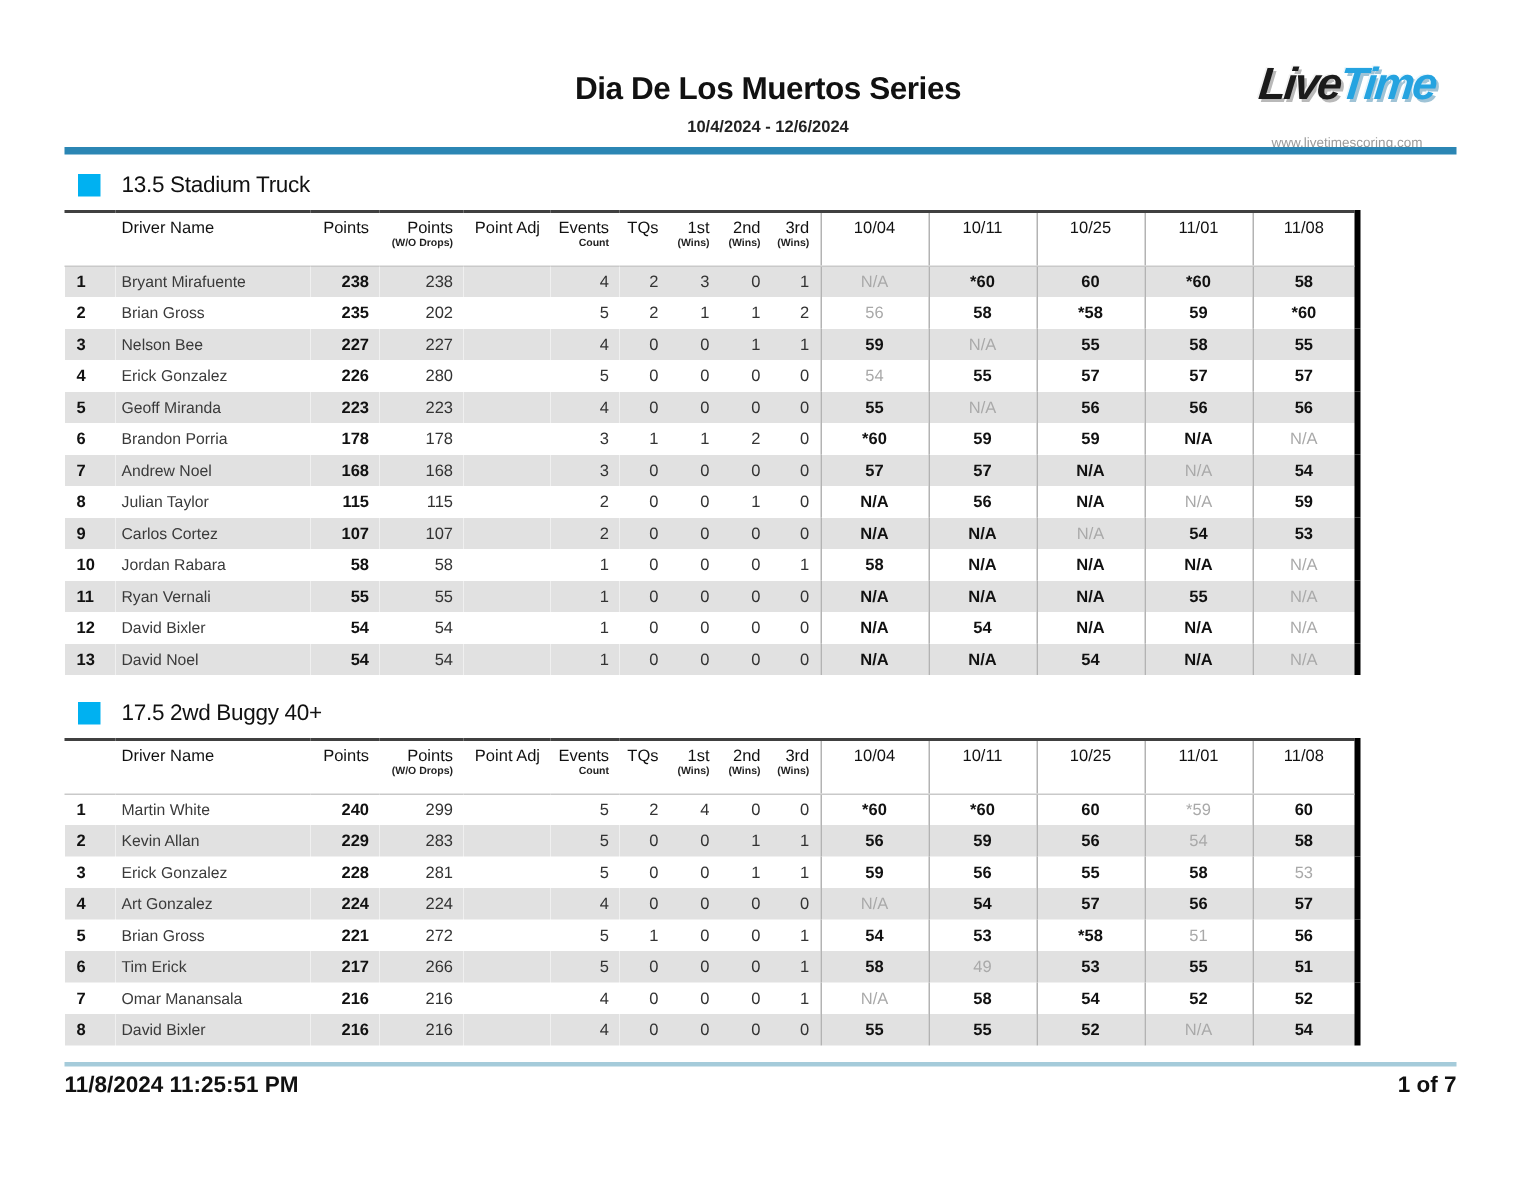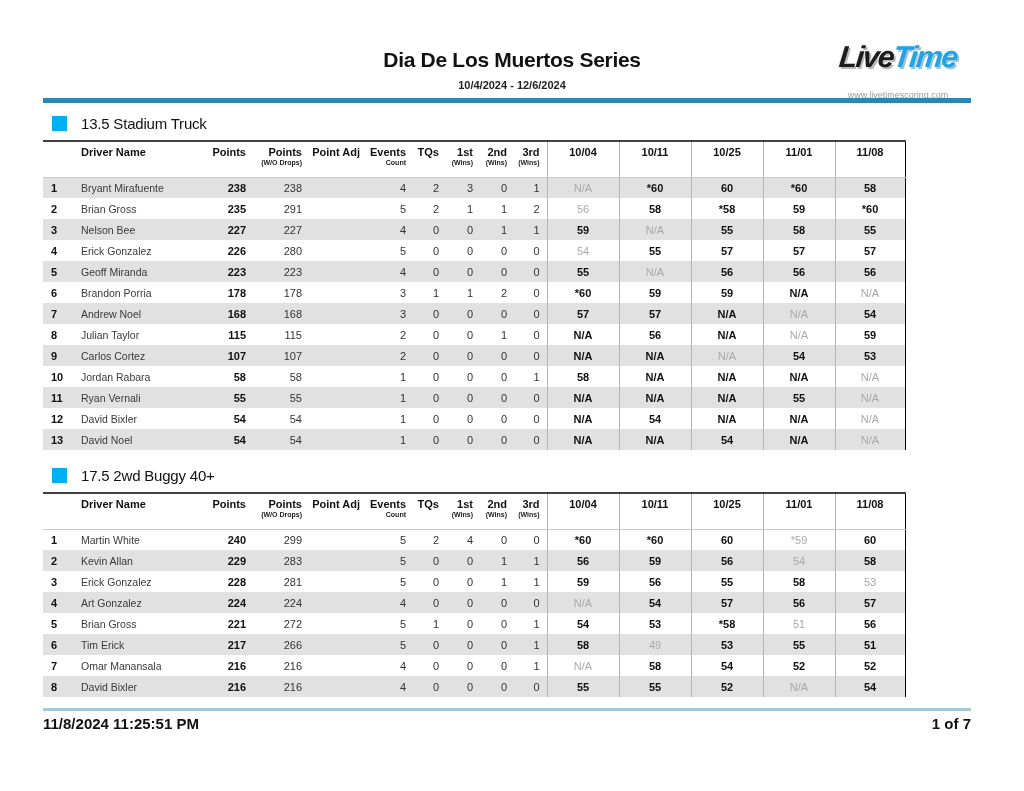--- a/index.html
+++ b/index.html
@@ -24,32 +24,32 @@
   
   .main-area { position: absolute; top: 112px; left: 43px; width: 862px; }
 
   .section-head { display: flex; align-items: center; height: 22px; margin: 0 0 6px 0; padding-left: 9px; }
   .swatch { width: 15px; height: 15px; background: #00b1f1; margin-right: 14px; flex: 0 0 auto; }
   .section-title { font-size: 15px; font-weight: 400; color: #111; letter-spacing: -0.2px; }
 
   table.standings { width: 862px; border-collapse: collapse; table-layout: fixed;
                     border-top: 2px solid #404040; margin-bottom: 14px; }
   thead th { vertical-align: top; padding-top: 4px; height: 36px; border-bottom: 1px solid #c9c9c9; }
-  .h-main { font-size: 11px; font-weight: 700; color: #111; line-height: 13px; }
+  .h-main { font-size: 11px; font-weight: 400; color: #111; line-height: 13px; }
   .h-sub  { font-size: 7px;  font-weight: 700; color: #222; line-height: 8px; }
 
   tbody td { height: 21px; font-size: 11px; color: #333; padding: 0; white-space: nowrap; overflow: hidden; }
   tbody tr.stripe { background: #e1e1e1; }
 
   .c-rank   { text-align: left;  padding-left: 8px;  font-weight: 700; color: #111; }
   .c-driver { text-align: left;  padding-left: 4px;  font-size: 10.5px; color: #3a3a3a; }
   .c-num    { text-align: right; padding-right: 7px; }
   td.c-points { font-weight: 700; color: #111; }
   .c-date   { text-align: center; border-left: 1px solid #b3b3b3; font-weight: 700; color: #111; }
-  .c-date-last { border-right: 1px solid #000000; }
+  .c-date-last { border-right: 4px solid #000000; }
   td.muted  { font-weight: 400; color: #a9a9a9; }
   th.c-driver, th.c-rank { text-align: left; padding-left: 4px; }
   th.c-num { text-align: right; padding-right: 7px; }
   th.c-date { text-align: center; }
 
   
   .report-footer { position: absolute; top: 708px; left: 43px; width: 928px; }
   .footer-rule { width: 100%; height: 3px; background: #a5cbda; }
   .footer-row { display: flex; justify-content: space-between; margin-top: 4px; }
   .footer-row span { font-size: 15px; font-weight: 700; color: #111; }
@@ -164,21 +164,21 @@
     <td class="c-date">*60</td>
     <td class="c-date">60</td>
     <td class="c-date">*60</td>
     <td class="c-date c-date-last">58</td>
   </tr>
 
   <tr class="data-row">
     <td class="c-rank">2</td>
     <td class="c-driver">Brian Gross</td>
     <td class="c-num c-points">235</td>
-    <td class="c-num">291</td>
+    <td class="c-num">202</td>
     <td class="c-num"></td>
     <td class="c-num">5</td>
     <td class="c-num">2</td>
     <td class="c-num">1</td>
     <td class="c-num">1</td>
     <td class="c-num">2</td>
     <td class="c-date muted">56</td>
     <td class="c-date">58</td>
     <td class="c-date">*58</td>
     <td class="c-date">59</td>

